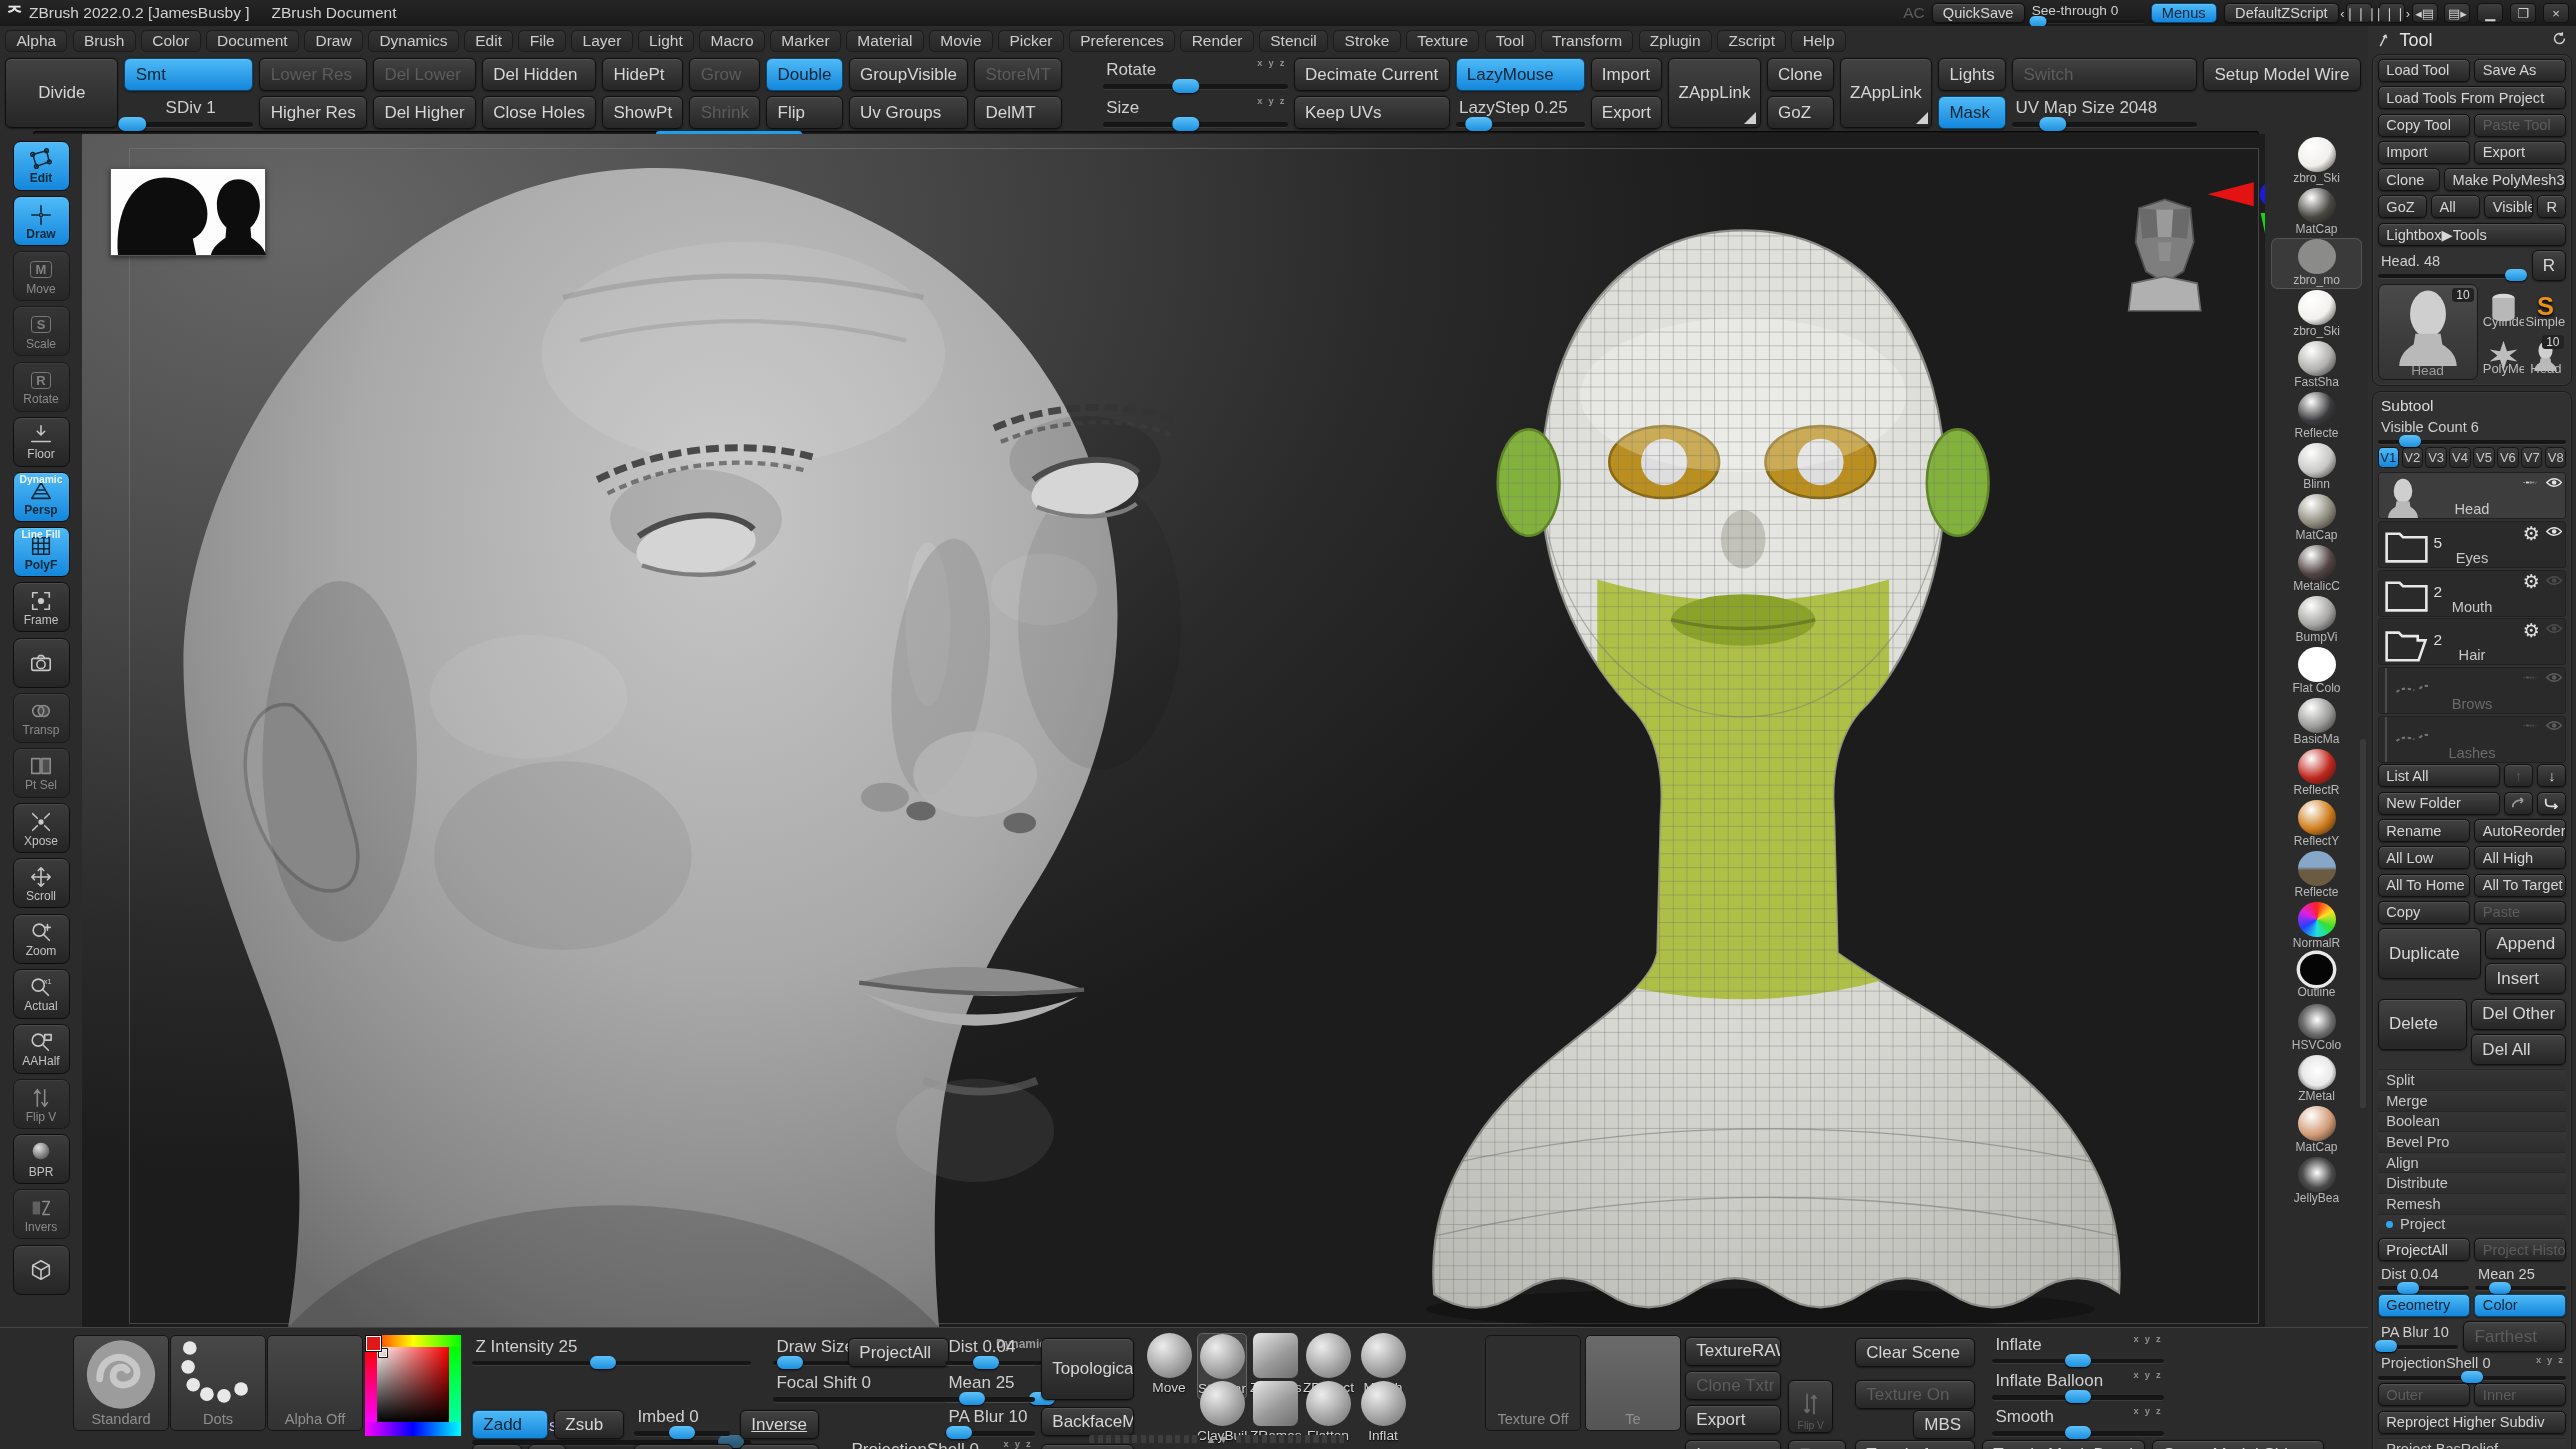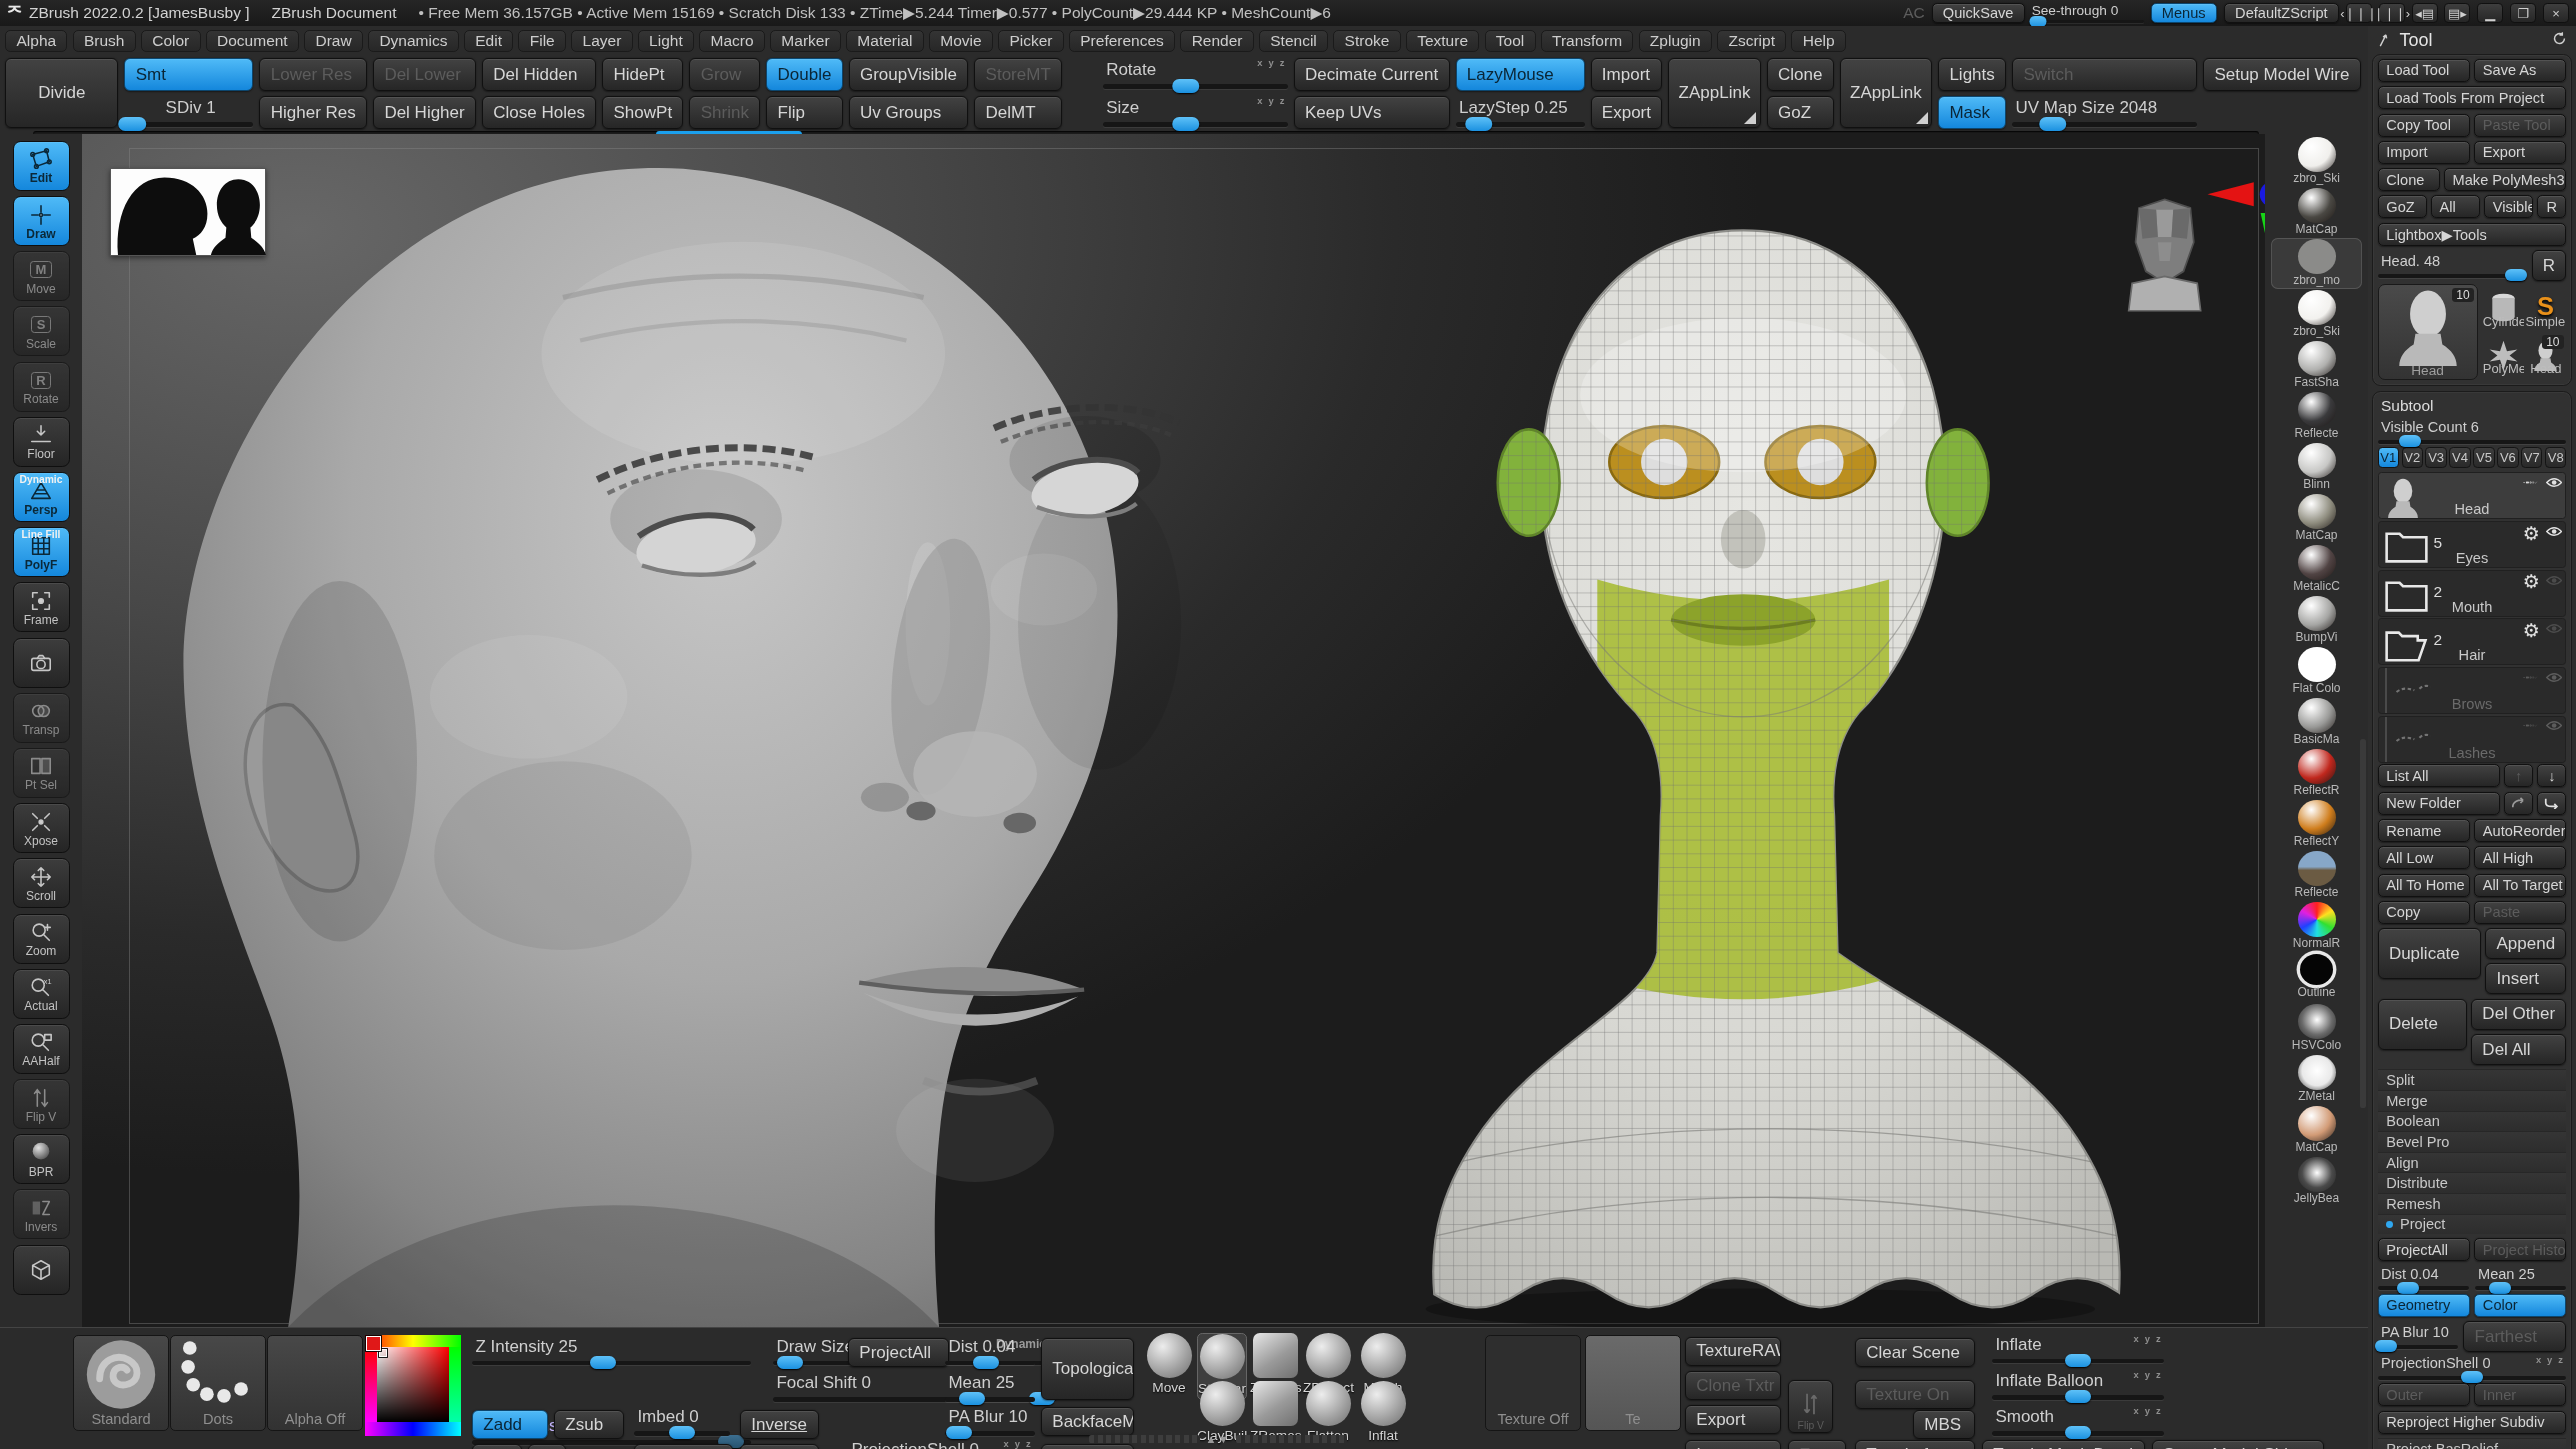--- a/index.html
+++ b/index.html
@@ -158,21 +158,20 @@
 </style>
 </head>
 <body>
 
 <div id="root">
 
   <div id="titlebar">
     <div class="zlogo">ᄌ</div>
     <span class="seg">ZBrush 2022.0.2 [JamesBusby ]</span>
     <span class="seg">ZBrush Document</span>
-    <span class="status">• Free Mem 36.157GB • Active Mem 15169 • Scratch Disk 133 •  ZTime▶5.244  Timer▶0.577 • PolyCount▶29.444 KP  • MeshCount▶6</span>
     <div class="tb-right">
       <span class="dimtx">AC</span>
       <div class="btn mini">QuickSave</div>
       <div class="seeth">
         <span>See-through 0</span>
         <div class="track">
             <div class="thumb" style="left:6%"></div>
           </div>
       </div>
       <div class="btn mini active">Menus</div>

